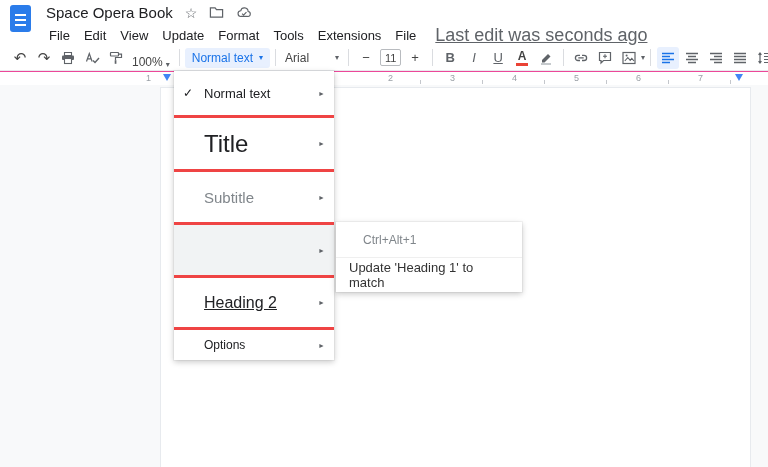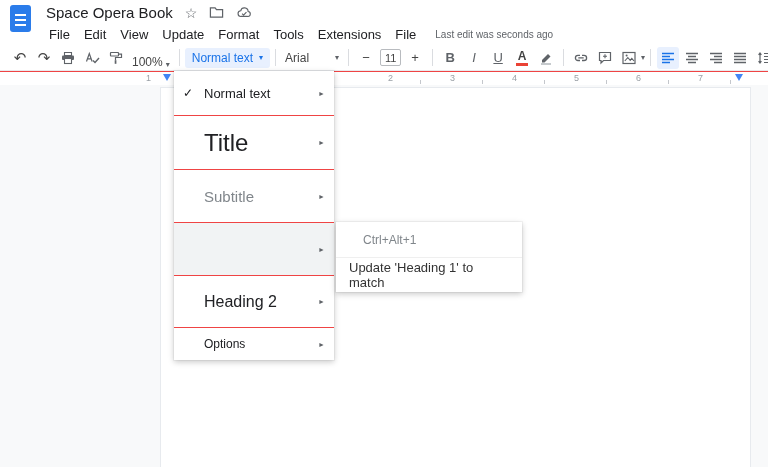--- a/index.html
+++ b/index.html
@@ -1,31 +1,31 @@
 <!DOCTYPE html>
 <html><head>
 <meta charset="utf-8">
 <style>
   * { margin:0; padding:0; box-sizing:border-box; }
   html,body { width:768px; height:467px; overflow:hidden; }
   body { font-family:"Liberation Sans", sans-serif; background:#fff; color:#202124; }
-  .app { position:relative; width:768px; height:467px; overflow:hidden; background:#ef4444; }
+  .app { position:relative; width:768px; height:467px; overflow:hidden; background:#ec4899; }
 
   
   .titlebar { position:absolute; top:0; left:0; right:0; height:45px; background:#fff; }
   .docs-icon { position:absolute; left:10px; top:5px; width:21px; height:27px;
                background:#2b7cea; border-radius:3px; }
   .docs-icon::after { content:""; position:absolute; left:5px; right:5px; top:9px; height:12px;
                background:repeating-linear-gradient(#fff 0 2px, transparent 2px 5px); }
   .title-line { position:absolute; left:46px; top:4px; display:flex; align-items:center; gap:12px; }
   .doc-title { font-size:15px; color:#202124; }
   .hd-ic { color:#5f6368; font-size:14px; display:flex; align-items:center; }
   .menubar { position:absolute; left:42px; top:25px; display:flex; align-items:center; }
   .menubar .mi { font-size:13px; color:#202124; padding:2px 7px; border-radius:3px; cursor:default; }
-  .last-edit { margin-left:12px; font-size:10px; color:#5f6368; }
+  .last-edit { margin-left:12px; font-size:18px; color:#5f6368; text-decoration:underline; }
 
   
   .toolbar { position:absolute; top:45px; left:0; right:0; height:26px; background:#fff;
              border-bottom:1px solid #e8eaed; display:flex; align-items:center; padding-left:8px; }
   .ib { min-width:22px; height:22px; display:flex; align-items:center; justify-content:center;
         border-radius:3px; color:#5f6368; margin:0 1px; flex:none; }
   .ib.txt { font-size:15px; color:#444; }
   .tsep { width:1px; height:17px; background:#dadce0; margin:0 5px; flex:none; }
   .zoom-select { display:flex; align-items:flex-end; gap:3px; font-size:12px; color:#444;
                  padding:0 4px; height:22px; border-radius:3px; flex:none; }
@@ -55,28 +55,28 @@
 
   
   .canvas { position:absolute; top:85px; left:0; right:0; bottom:0; background:#f8f9fa; }
   .page { position:absolute; left:160px; top:2px; width:591px; height:600px; background:#fff;
           border:1px solid #e7eaee; }
 
   
   .style-menu { position:absolute; left:174px; top:71px; width:160px; background:#fff; z-index:20;
                 box-shadow:0 2px 6px rgba(0,0,0,.22), 0 0 0 1px rgba(0,0,0,.04); }
   .menu-item { position:relative; display:flex; align-items:center; padding-left:30px; color:#202124; }
-  .menu-item + .menu-item { border-top:1px solid #ef4444; }
+  .menu-item + .menu-item { border-top:3px solid #ef4444; }
   .mi-check { position:absolute; left:9px; font-size:12px; color:#202124; }
   .mi-arrow { position:absolute; right:9px; font-size:7px; color:#5f6368; }
   .mi-normal  { height:44px; font-size:13px; }
   .mi-title   { height:54px; font-size:24px; }
   .mi-subtitle{ height:53px; font-size:15px; color:#80868b; }
   .mi-h1      { height:53px; font-size:19px; background:#f1f3f4; }
-  .mi-h2      { height:52px; font-size:16px; }
+  .mi-h2      { height:52px; font-size:16px;text-decoration:underline; }
   .mi-h3      { height:52px; font-size:14px; color:#555; }
   .mi-options { height:33px; font-size:12px; }
 
   
   .submenu { position:absolute; left:336px; top:222px; width:186px; background:#fff; z-index:21;
              box-shadow:0 2px 6px rgba(0,0,0,.22), 0 0 0 1px rgba(0,0,0,.04); }
   .sm-item { height:35px; display:flex; align-items:center; justify-content:space-between;
              padding:0 13px; }
   .sm-item + .sm-item { border-top:1px solid #efefef; }
   .sm-label { font-size:13px; color:#333; }

